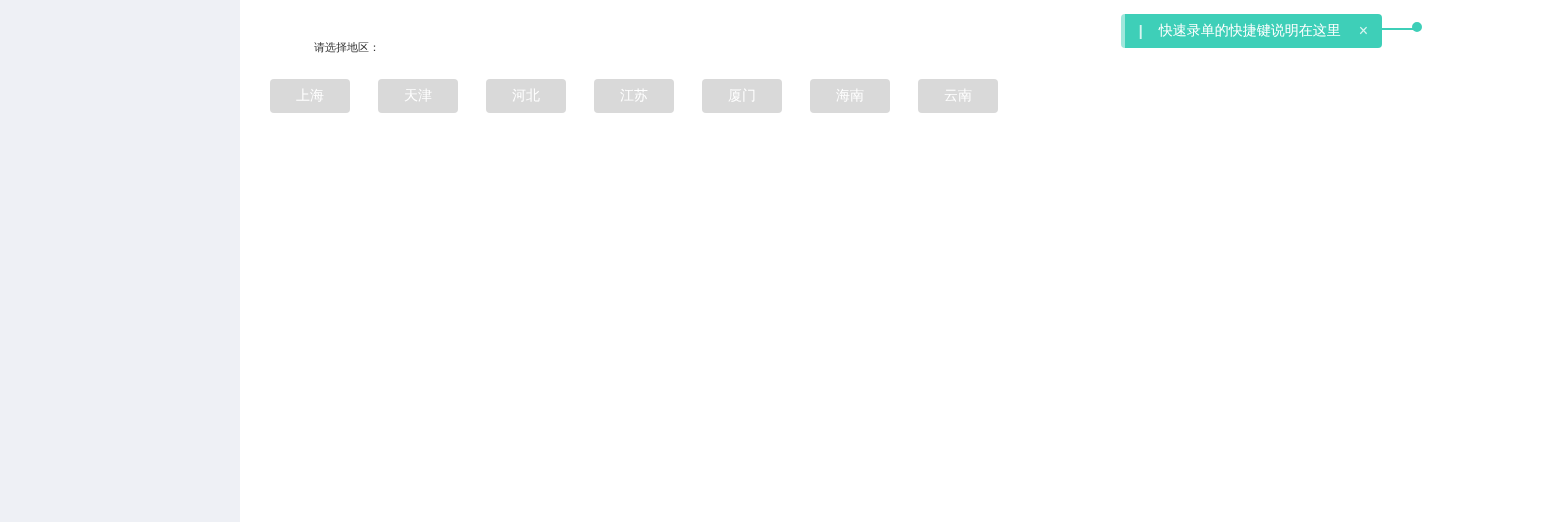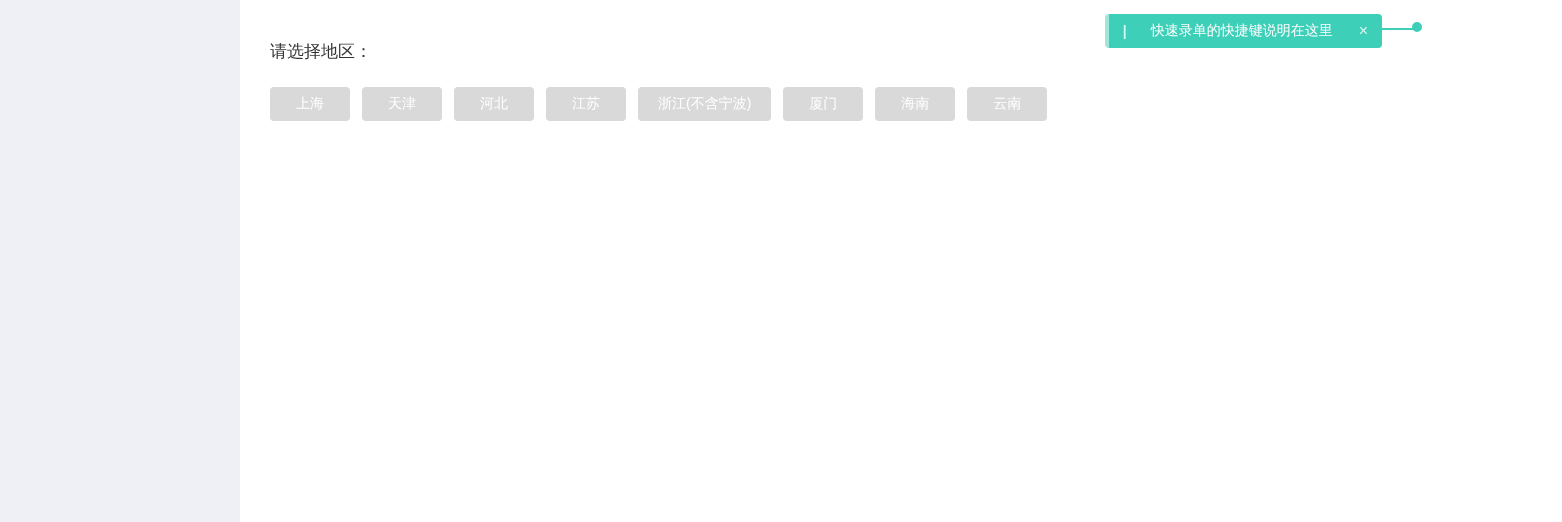--- a/index.html
+++ b/index.html
@@ -30,30 +30,31 @@
       position: absolute;
       left: 240px;
       top: 0;
       right: 0;
       bottom: 0;
       background: #ffffff;
       padding: 40px 30px;
     }
 
     .page-title {
-      font-size: 17px;
+      font-size: 11px;
       color: #333;
       margin-bottom: 24px;
       font-weight: normal;
+      margin-left: 44px;
     }
 
     .region-buttons {
       display: flex;
       flex-wrap: wrap;
-      gap: 12px;
+      gap: 28px;
     }
 
     .region-btn {
       background: #d9d9d9;
       border: none;
       border-radius: 4px;
       color: #fff;
       padding: 8px 20px;
       font-size: 14px;
       cursor: pointer;
@@ -68,21 +69,21 @@
       position: absolute;
       top: 14px;
       right: 180px;
       background: #3ecfb8;
       color: #fff;
       padding: 8px 14px;
       border-radius: 4px;
       font-size: 14px;
       display: flex;
       align-items: center;
-      gap: 22px;
+      gap: 14px;
       white-space: nowrap;
       border-left: 4px solid rgba(255,255,255,0.5);
     }
 
     .tooltip-banner::before {
       content: '|';
       color: rgba(255,255,255,0.8);
       font-weight: bold;
       margin-right: 2px;
     }
@@ -125,21 +126,20 @@
 
 <div class="main-content">
   <div class="page-title">请选择地区：</div>
 
   <div class="region-buttons">
 
   <button class="region-btn">上海</button>
       <button class="region-btn">天津</button>
       <button class="region-btn">河北</button>
       <button class="region-btn">江苏</button>
-      <button class="region-btn">浙江(不含宁波)</button>
       <button class="region-btn">厦门</button>
       <button class="region-btn">海南</button>
       <button class="region-btn">云南</button>
     </div>
 </div>
 
 <div class="tooltip-banner">
   <span>快速录单的快捷键说明在这里</span>
   <span class="tooltip-close">×</span>
 </div>

